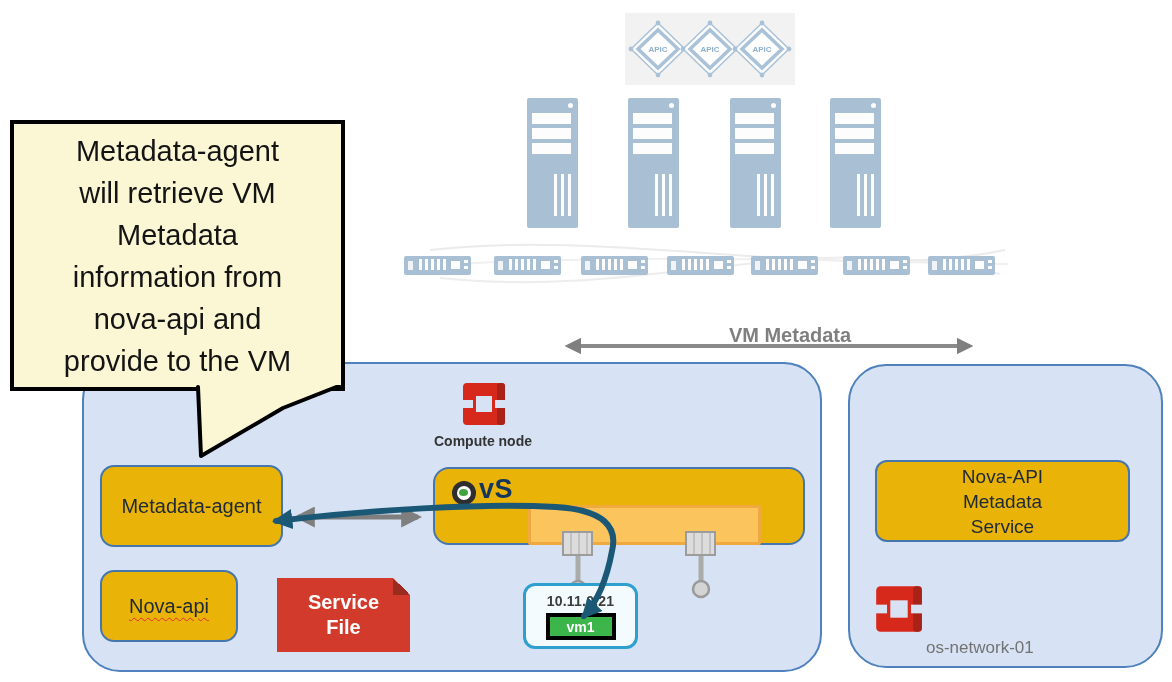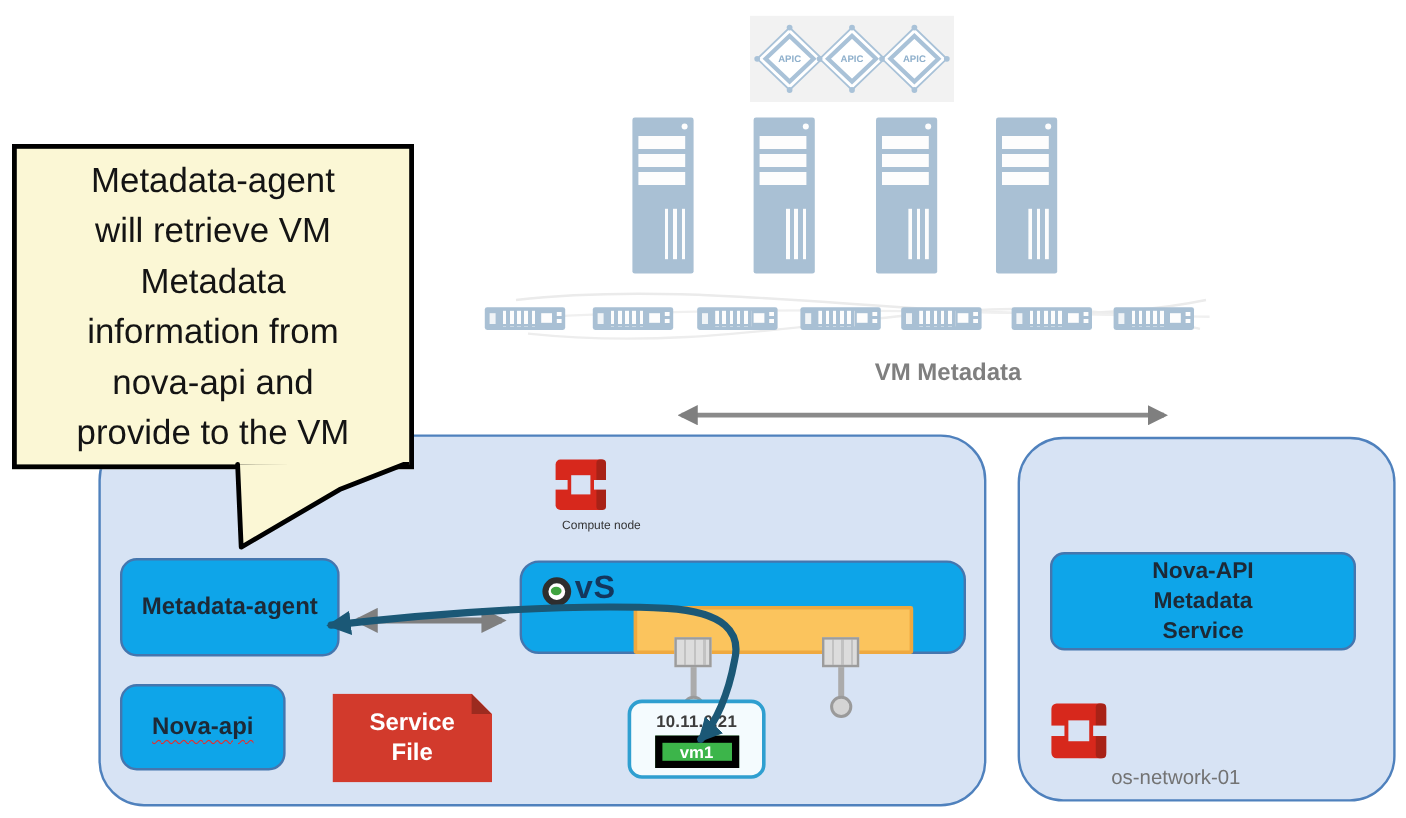--- a/index.html
+++ b/index.html
@@ -8,23 +8,23 @@
   .abs{position:absolute;}
   .preline{white-space:pre-line;}
 
   
   .z0{z-index:0}.z1{z-index:1}.z2{z-index:2}.z3{z-index:3}.z4{z-index:4}.z5{z-index:5}
 
   
   .container{background:#D7E3F4;border:2px solid #4F81BD;border-radius:38px;box-sizing:border-box;}
 
   
-  .bluebox{background:#0ea5e9;border:2px solid #4576AE;border-radius:14px;box-sizing:border-box;
+  .bluebox{background:#eab308;border:2px solid #4576AE;border-radius:14px;box-sizing:border-box;
            display:flex;align-items:center;justify-content:center;text-align:center;
-           color:#1d2936;font-weight:700;}
+           color:#1d2936;font-weight:400;}
 
   
   .callout{background:#FBF7D5;border:4px solid #000;box-sizing:border-box;
            display:flex;align-items:center;justify-content:center;text-align:center;
            color:#141414;font-size:29px;line-height:42px;}
 
   
   .server{width:51px;height:130px;background:#A9C0D4;border-radius:2px;}
   .server .slots{position:absolute;left:5px;top:15px;width:39px;height:44px;
      background:repeating-linear-gradient(180deg,#fdfdfd 0 11px,#A9C0D4 11px 15px);}
@@ -39,21 +39,21 @@
      box-shadow:inset 0 -6px 0 -4px #A9C0D4;}
   .rack .tag{position:absolute;right:11px;top:5px;width:9px;height:8px;background:#fdfdfd;}
   .rack .end{position:absolute;left:4px;top:5px;width:5px;height:9px;background:#fdfdfd;opacity:.85;}
   .rack .r2{position:absolute;right:3px;top:4px;width:4px;height:11px;
      background:repeating-linear-gradient(180deg,#fdfdfd 0 3px,#A9C0D4 3px 6px);}
 
   
   .vmbox{background:#F4FBFE;border:3px solid #2F9FD0;border-radius:12px;box-sizing:border-box;
          display:flex;flex-direction:column;align-items:center;padding-top:7px;gap:4px;}
   .vmip{font-size:14px;font-weight:700;color:#3d3d3d;letter-spacing:.2px;}
-  .vmbadge{width:70px;height:27px;background:#3CB54A;border:6px solid #000000;box-sizing:border-box;
+  .vmbadge{width:70px;height:27px;background:#3CB54A;border:4px solid #000000;box-sizing:border-box;
            color:#fff;font-weight:700;font-size:14px;display:flex;align-items:center;justify-content:center;}
 
   
   .servicefile{background:#D23A2C;color:#fff;font-weight:700;font-size:20px;line-height:25px;
       display:flex;align-items:center;justify-content:center;text-align:center;
       clip-path:polygon(0 0, calc(100% - 17px) 0, 100% 17px, 100% 100%, 0 100%);}
   .fold{position:absolute;right:0;top:0;width:17px;height:17px;
       background:linear-gradient(225deg,transparent 0 50%,#9C2B1F 50% 100%);}
 
   
@@ -169,40 +169,40 @@
       <div class="end"></div>
       <div class="r2"></div>
     </div>
   <div class="abs z1 rack" style="left:928px;top:256px">
       <div class="grid"></div>
       <div class="tag"></div>
       <div class="end"></div>
       <div class="r2"></div>
     </div>
 
-  <div class="abs z1" style="left:690px;top:300px;width:200px;text-align:center;font-size:20px;font-weight:700;color:#7F7F7F;">VM Metadata</div>
+  <div class="abs z1" style="left:690px;top:324px;width:200px;text-align:center;font-size:20px;font-weight:700;color:#7F7F7F;">VM Metadata</div>
 
   <div class="abs z1 container" style="left:82px;top:362px;width:740px;height:310px;"></div>
   <div class="abs z1 container" style="left:848px;top:364px;width:315px;height:304px;"></div>
 
   <svg class="abs z2" style="left:0;top:0;pointer-events:none" width="1172" height="682" viewBox="0 0 1172 682">
     <line x1="578" y1="552" x2="578" y2="588" stroke="#ABABAB" stroke-width="5"></line>
     <line x1="701" y1="552" x2="701" y2="588" stroke="#ABABAB" stroke-width="5"></line>
     <circle cx="578" cy="589" r="8" fill="#D4D4D4" stroke="#9A9A9A" stroke-width="2.5"></circle>
     <circle cx="701" cy="589" r="8" fill="#D4D4D4" stroke="#9A9A9A" stroke-width="2.5"></circle>
   </svg>
 
   <svg class="abs z3" style="left:461px;top:381px" width="46" height="46" viewBox="0 0 46 46">
     <rect x="2" y="2" width="42" height="42" rx="4" fill="#D7281C"></rect>
     <rect x="36" y="2" width="8" height="42" rx="3" fill="#A82217"></rect>
     <rect x="15" y="15" width="16" height="16" fill="#D7E3F4"></rect>
     <rect x="0" y="19" width="12" height="8" fill="#D7E3F4"></rect>
     <rect x="34" y="19" width="12" height="8" fill="#D7E3F4"></rect>
   </svg>
-  <div class="abs z3" style="left:434px;top:433px;width:100px;text-align:right;font-size:10px;font-weight:400;color:#333;">Compute node</div>
+  <div class="abs z3" style="left:434px;top:433px;width:100px;text-align:left;font-size:14px;font-weight:700;color:#333;">Compute node</div>
 
   <div class="abs z3 bluebox" style="left:100px;top:465px;width:183px;height:82px;font-size:20px;">
     <span>Metadata-agent</span>
   </div>
 
 
   <div class="abs z3 bluebox" style="left:433px;top:467px;width:372px;height:78px;border-radius:16px;"></div>
   <div class="abs z3 ovswrap" style="left:452px;top:474px;align-items:flex-end;">
     <span class="ovs-ring">
         <i></i>

